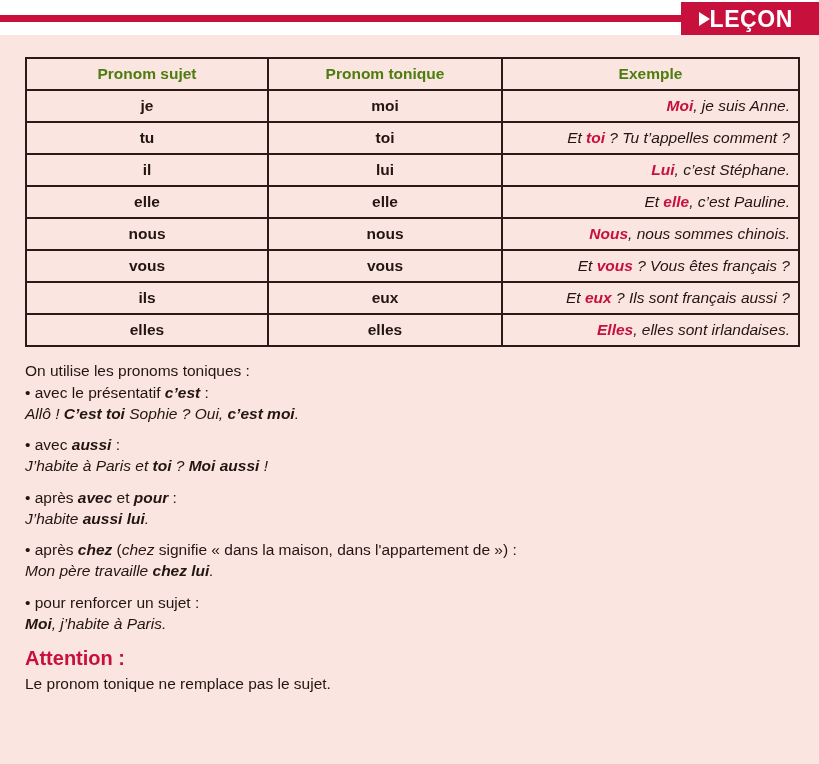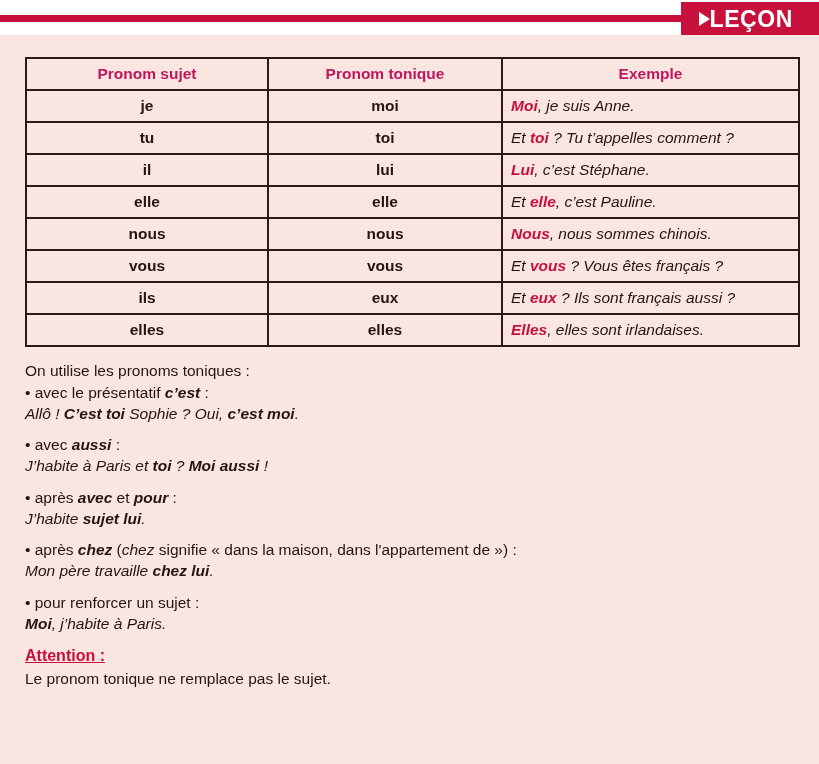--- a/index.html
+++ b/index.html
@@ -82,34 +82,34 @@
     font-size: 15.5px;
     color: #231512;
   }
   col.c-subject { width: 242px; }
   col.c-tonic   { width: 234px; }
   col.c-example { width: 297px; }
 
   table.pronoun-table th {
     font-weight: bold;
     text-align: center;
-    color: #be185d;
+    color: #4d7c0f;
     font-size: 15.5px;
   }
   td.subject {
     text-align: center;
     font-weight: bold;
   }
   td.tonic {
     text-align: center;
     font-weight: bold;
     color: #C8103C;
   }
   td.example {
-    text-align: left;
+    text-align: right;
     font-style: italic;
     color: #231512;
     padding-left: 10px;
   }
   td.example .hl {
     color: #C8103C;
     font-weight: bold;
     font-style: italic;
   }
 
@@ -132,23 +132,22 @@
   .prose .bi {
     font-weight: bold;
     font-style: italic;
   }
   .prose .paren { font-style: normal; }
   .prose .paren i { font-style: italic; }
 
   .attention-head {
     color: #C8103C;
     font-weight: bold;
-    font-size: 16px;
+    font-size: 20px;
     margin: 0 0 2px 0;
-    text-decoration: underline;
   }
   .attention-body { margin: 0; }
   .strike {
     text-decoration: line-through;
     text-decoration-thickness: 2px;
   }
   .arrow { padding: 0 3px; }
   .ital { font-style: italic; }
 </style>
 </head>
@@ -230,21 +229,21 @@
       <p class="example-line"><span>Allô ! </span><b>C’est toi</b><span> Sophie ? Oui, </span><b>c’est moi</b><span>.</span></p>
     </div>
 
     <div class="blk">
       <p class="bullet"><span>• avec </span><span class="bi">aussi</span><span> :</span></p>
       <p class="example-line"><span>J’habite à Paris et </span><b>toi</b><span> ? </span><b>Moi aussi</b><span> !</span></p>
     </div>
 
     <div class="blk">
       <p class="bullet"><span>• après </span><span class="bi">avec</span><span> et </span><span class="bi">pour</span><span> :</span></p>
-      <p class="example-line"><span>J’habite </span><b>sujet lui</b><span>.</span></p>
+      <p class="example-line"><span>J’habite </span><b>aussi lui</b><span>.</span></p>
     </div>
 
     <div class="blk">
       <p class="bullet"><span>• après </span><span class="bi">chez</span><span class="paren"><span>  (</span><i>chez</i><span> signifie « dans la maison, dans l'appartement de ») :</span></span></p>
       <p class="example-line"><span>Mon père travaille </span><b>chez lui</b><span>.</span></p>
     </div>
 
     <div class="blk">
       <p class="bullet">• pour renforcer un sujet :</p>
       <p class="example-line"><b>Moi</b><span>, j’habite à Paris.</span></p>

